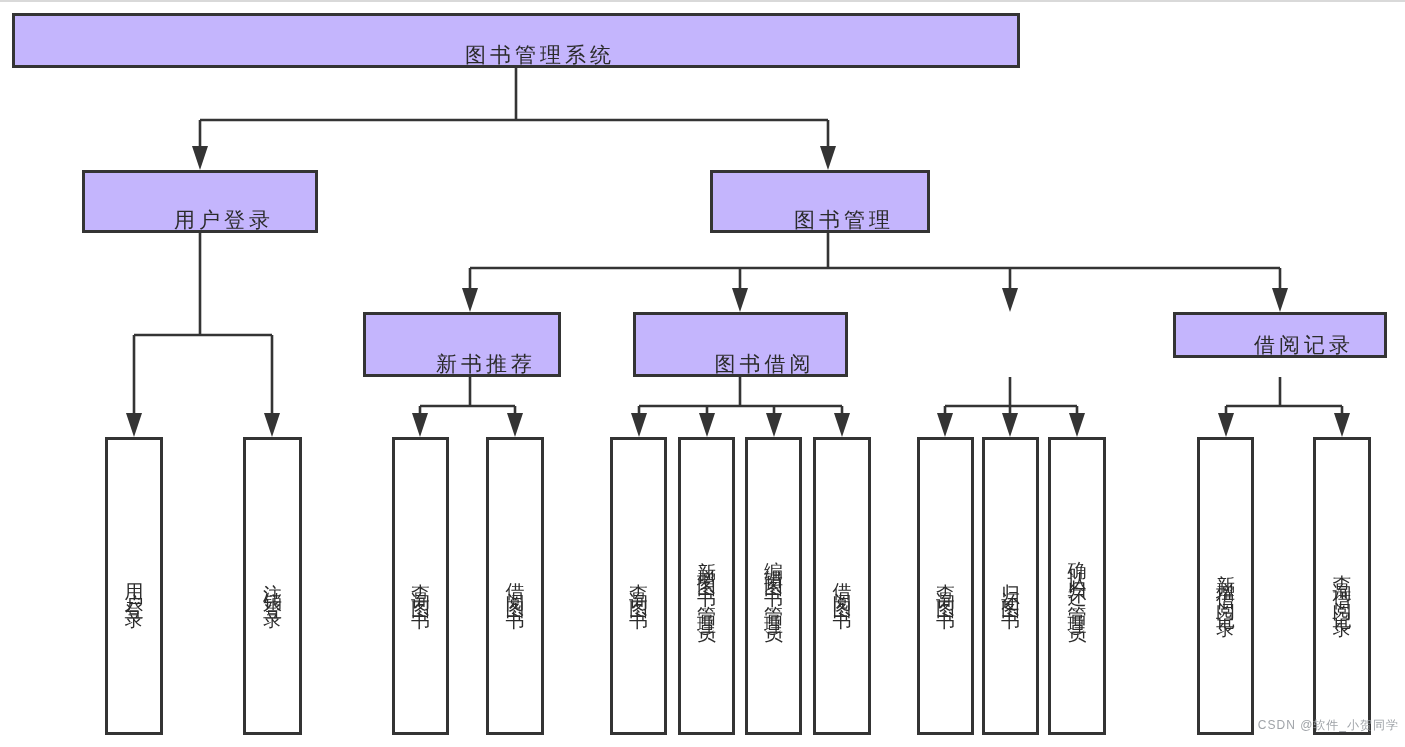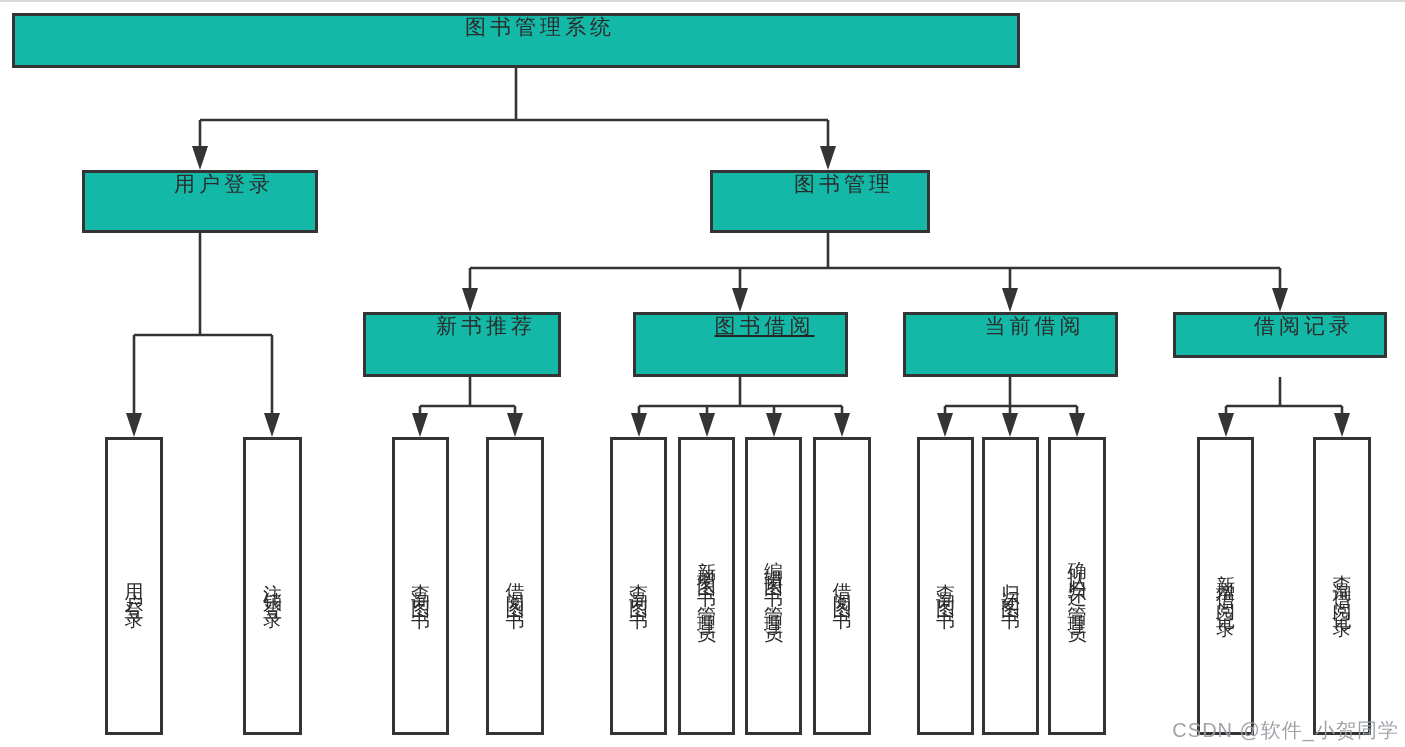--- a/index.html
+++ b/index.html
@@ -8,22 +8,22 @@
     background:#ffffff; overflow:hidden;
     font-family:"Liberation Sans", sans-serif;
     color:#262626;
   }
   .top-hairline {
     position:absolute; left:0; top:0; width:100%; height:2px;
     background:#d9d9d9;
   }
   .node {
     position:absolute; box-sizing:border-box;
-    background:#14b8a6; border:3px solid #343434;
-    display:flex; align-items:flex-start; justify-content:center;padding-left:44px;
+    background:#c4b5fd; border:3px solid #343434;
+    display:flex; align-items:flex-end; justify-content:center;padding-left:44px;
   }
   .node-label {
     font-size:21px; letter-spacing:4px; padding-left:4px;
     color:#2b2b2b; white-space:nowrap; line-height:1;
   }
   .leaf {
     position:absolute; top:437px; height:298px; box-sizing:border-box;
     background:#ffffff; border:3px solid #343434;
     display:flex; align-items:center; justify-content:center;
   }
@@ -33,21 +33,21 @@
     color:#2b2b2b; white-space:nowrap;
   }
   svg.connectors {
     position:absolute; left:0; top:0; width:1405px; height:747px;
     pointer-events:none;
   }
   svg.connectors path { stroke:#343434; stroke-width:2.6; fill:none; }
   svg.connectors polygon { fill:#343434; stroke:none; }
   .watermark {
     position:absolute; top:717px; right:6px;
-    font-size:20px; letter-spacing:1px;
+    font-size:12px; letter-spacing:1px;
     color:rgba(154,158,163,0.95); z-index:5; white-space:nowrap;
   }
 </style>
 </head>
 <body>
 
 <div class="canvas">
 
   <div class="top-hairline"></div>
 
@@ -127,25 +127,22 @@
   <div class="node" style="left:82px; top:170px; width:236px; height:63px;">
     <span class="node-label">用户登录</span>
   </div>
   <div class="node" style="left:710px; top:170px; width:220px; height:63px;">
     <span class="node-label">图书管理</span>
   </div>
 
   <div class="node" style="left:363px; top:312px; width:198px; height:65px;">
     <span class="node-label">新书推荐</span>
   </div>
-  <div class="node" style="left:633px; top:312px; width:215px; height:65px;text-decoration:underline;">
+  <div class="node" style="left:633px; top:312px; width:215px; height:65px;">
     <span class="node-label">图书借阅</span>
-  </div>
-  <div class="node" style="left:903px; top:312px; width:215px; height:65px;">
-    <span class="node-label">当前借阅</span>
   </div>
   <div class="node" style="left:1173px; top:312px; width:214px; height:46px;">
     <span class="node-label">借阅记录</span>
   </div>
 
   <div class="leaf" style="left:105px; width:58px;">
     <span class="vtext">用户登录</span>
   </div>
   <div class="leaf" style="left:243px; width:59px;">
     <span class="vtext">注销登录</span>

